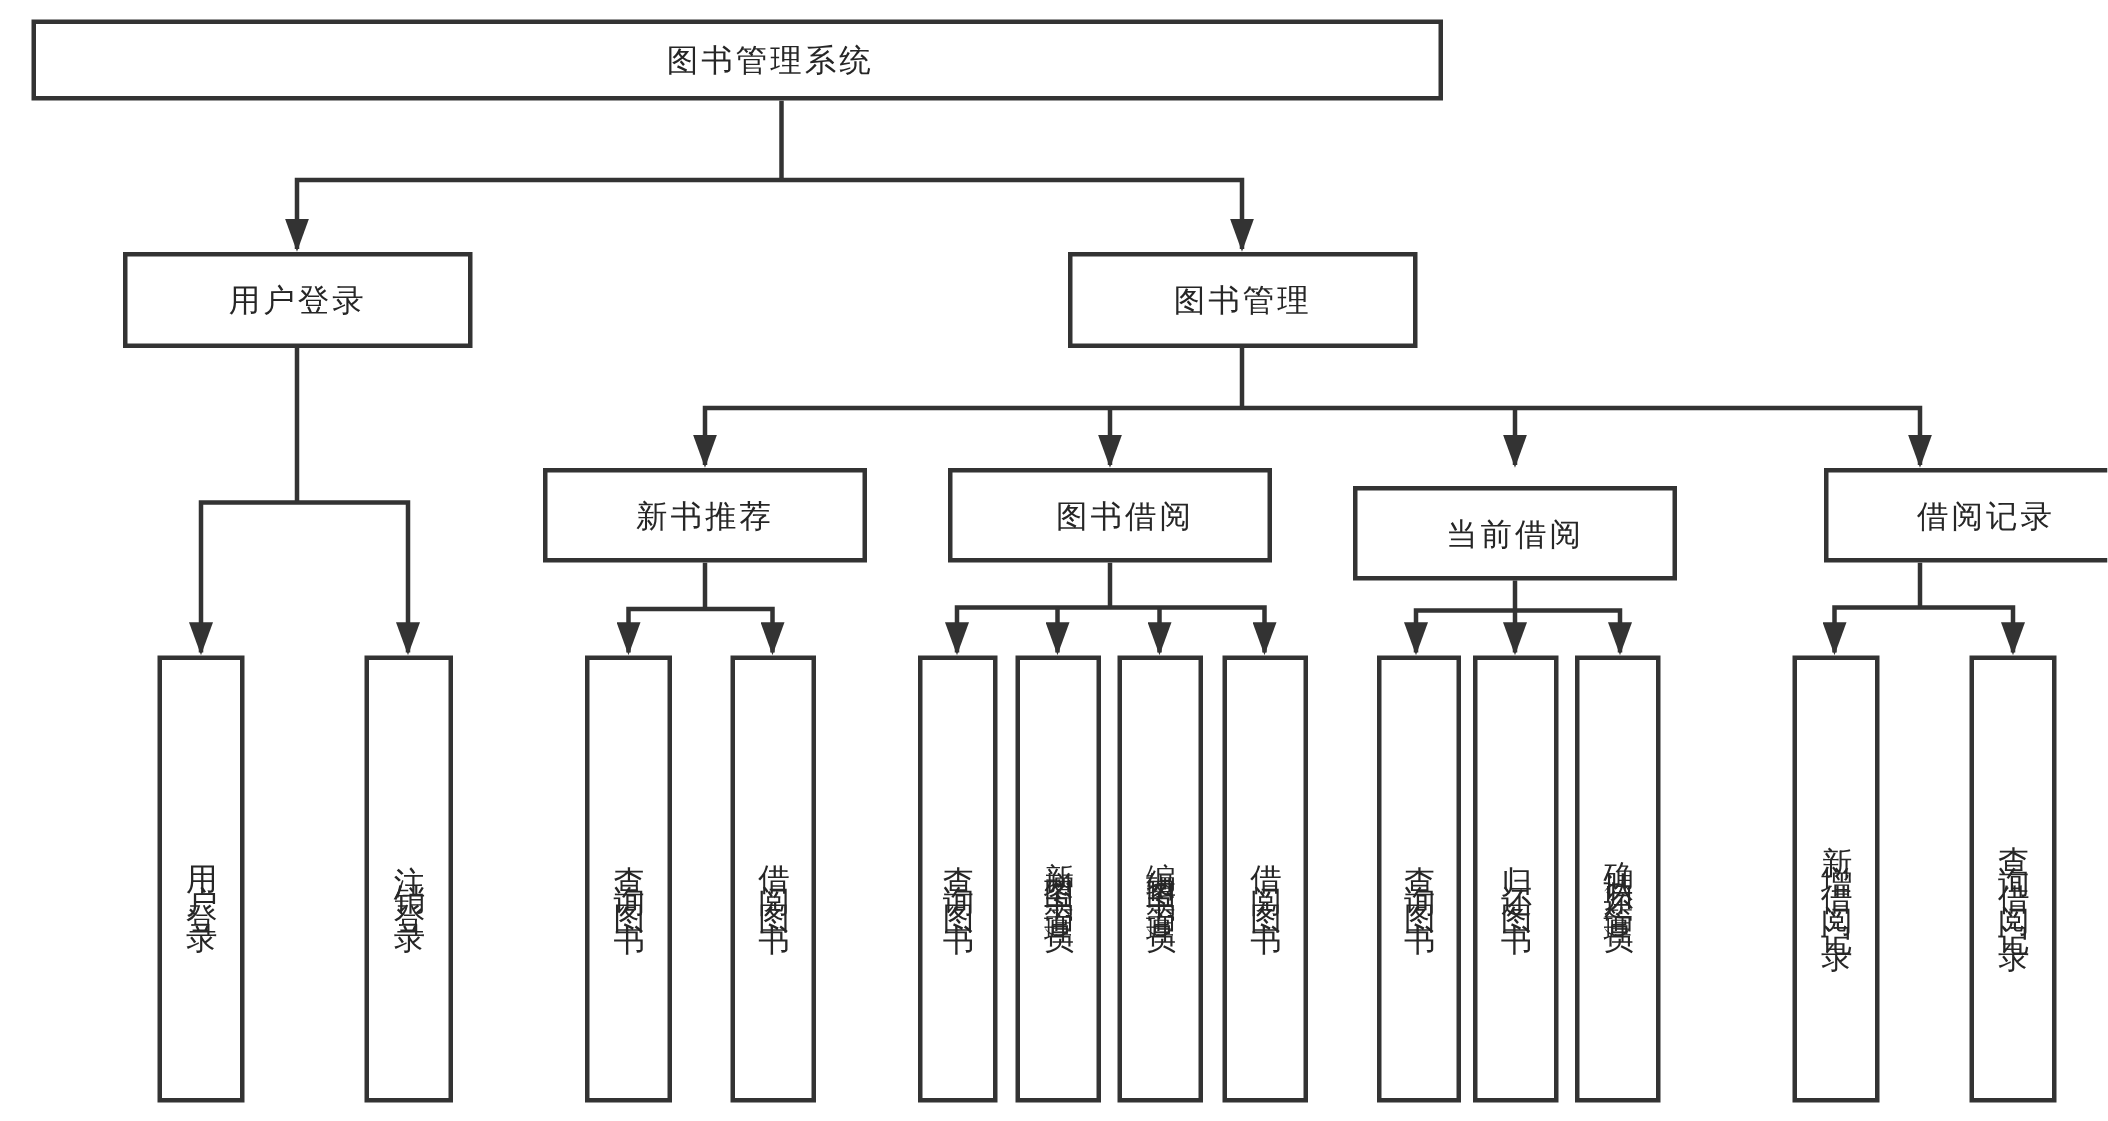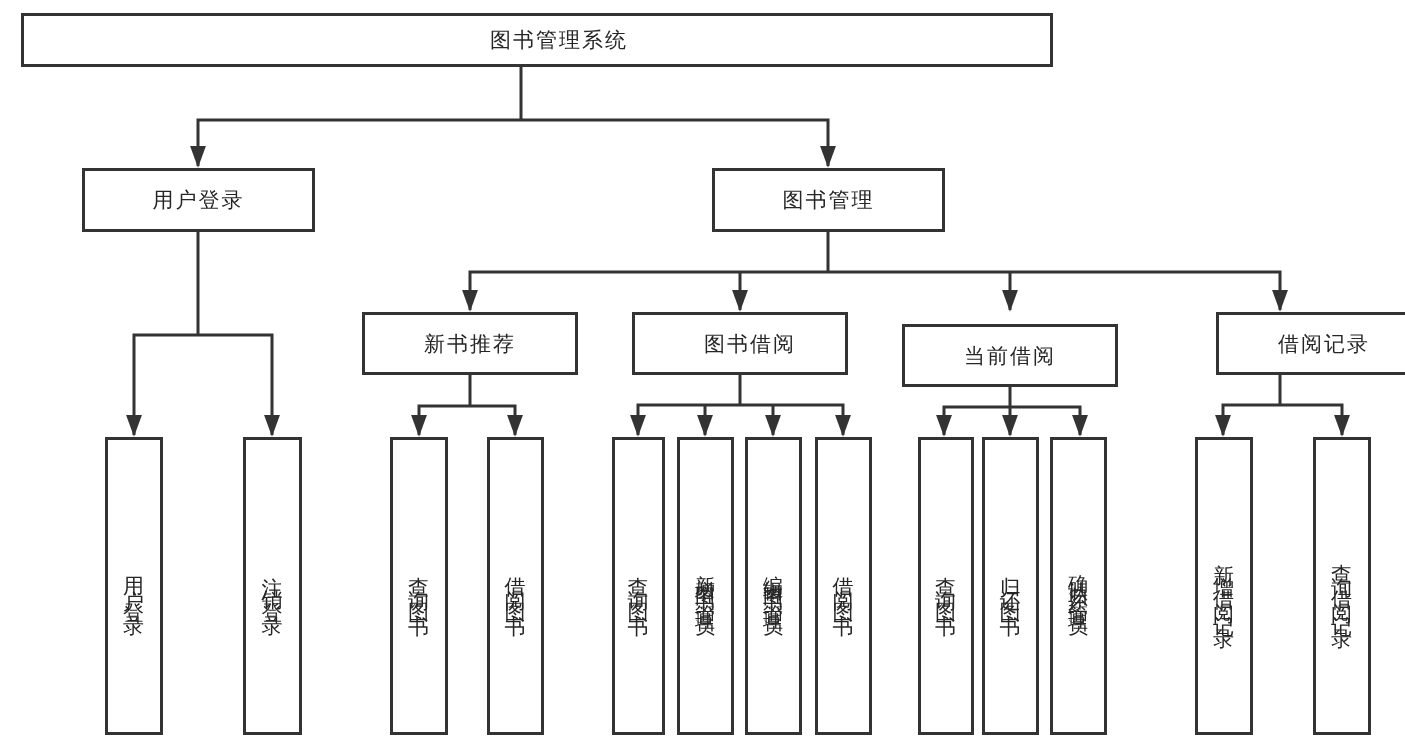--- a/index.html
+++ b/index.html
@@ -55,21 +55,21 @@
     position: absolute;
     left: 1183px;
     top: 719px;
     font-size: 19px;
     color: #9e9ea0;
     letter-spacing: 1px;
     white-space: nowrap;
     z-index: 5;
   }
   
-  #root-box   { left: 21px;  top: 13px;  width: 1032px; height: 54px; padding-left: 44px; }
+  #root-box   { left: 21px;  top: 13px;  width: 941px; height: 54px; padding-left: 44px; }
   #n-user     { left: 82px;  top: 168px; width: 233px;  height: 64px; }
   #n-bookmgmt { left: 712px; top: 168px; width: 233px;  height: 64px; }
   #n-newbook  { left: 362px; top: 312px; width: 216px;  height: 63px; }
   #n-borrow   { left: 632px; top: 312px; width: 216px;  height: 63px; padding-left: 20px; }
   #n-current  { left: 902px; top: 324px; width: 216px;  height: 63px; }
   #n-records  { left: 1216px;top: 312px; width: 216px;  height: 63px; }
   .leaf { top: 437px; height: 298px; }
   #lf-1  { left: 105px;  width: 58px; }
   #lf-2  { left: 243px;  width: 59px; }
   #lf-3  { left: 390px;  width: 58px; }

